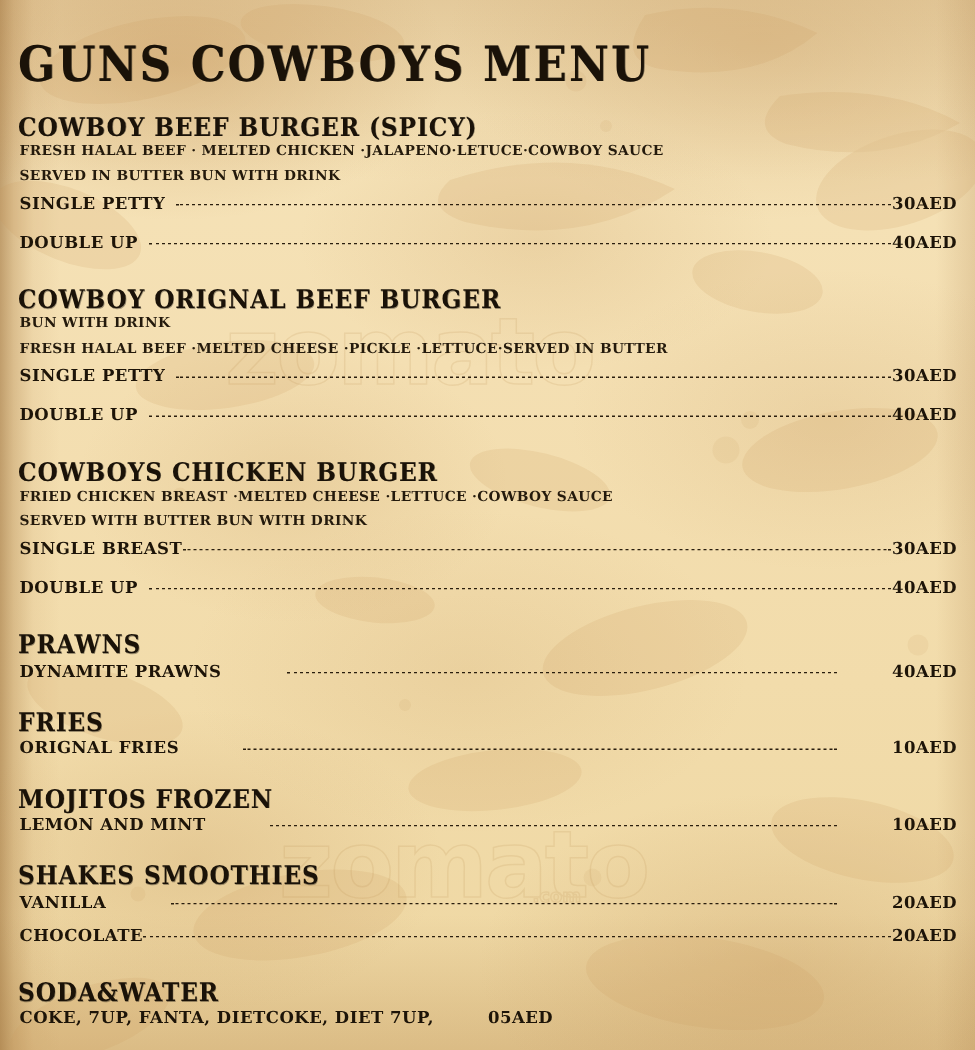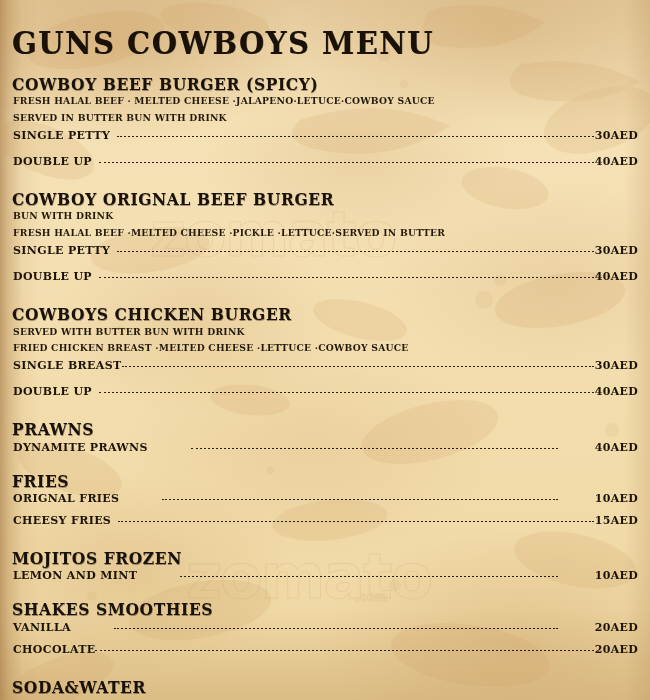--- a/index.html
+++ b/index.html
@@ -206,21 +206,21 @@
     <div class="wm wm-1">zomato</div>
     <div class="wm wm-2">zomato</div>
     <div class="wm wm-3">.com</div>
   </div>
 
   <div id="content">
     <h1 class="menu-title">GUNS COWBOYS MENU</h1>
     <div id="sections">
         <div class="section">
           <div class="section-title">COWBOY BEEF BURGER (SPICY)</div>
-          <div class="section-desc">FRESH HALAL BEEF  ·  MELTED CHEESE  ·JALAPENO·LETUCE·COWBOY SAUCE</div>
+          <div class="section-desc">FRESH HALAL BEEF  ·  MELTED CHICKEN  ·JALAPENO·LETUCE·COWBOY SAUCE</div>
           <div class="section-desc">SERVED IN BUTTER BUN WITH DRINK</div>
           <div class="rows">
             <div class="row gap-wide">
               <span class="item">SINGLE PETTY</span>
               <span class="leader"></span>
               <span class="price">30AED</span>
             </div>
             <div class="row gap-wide">
               <span class="item">DOUBLE UP</span>
               <span class="leader"></span>
@@ -240,22 +240,22 @@
             </div>
             <div class="row gap-wide">
               <span class="item">DOUBLE UP</span>
               <span class="leader"></span>
               <span class="price">40AED</span>
             </div>
           </div>
         </div>
         <div class="section">
           <div class="section-title">COWBOYS CHICKEN BURGER</div>
+          <div class="section-desc">FRIED CHICKEN BREAST ·MELTED CHEESE ·LETTUCE ·COWBOY SAUCE</div>
           <div class="section-desc">SERVED WITH BUTTER BUN WITH DRINK</div>
-          <div class="section-desc">FRIED CHICKEN BREAST ·MELTED CHEESE ·LETTUCE ·COWBOY SAUCE</div>
           <div class="rows">
             <div class="row gap-none">
               <span class="item">SINGLE BREAST</span>
               <span class="leader"></span>
               <span class="price">30AED</span>
             </div>
             <div class="row gap-wide">
               <span class="item">DOUBLE UP</span>
               <span class="leader"></span>
               <span class="price">40AED</span>
@@ -272,25 +272,20 @@
             </div>
           </div>
         </div>
         <div class="section">
           <div class="section-title">FRIES</div>
           <div class="rows">
             <div class="row gap-wide tight">
               <span class="item">ORIGNAL FRIES</span>
               <span class="leader"></span>
               <span class="price">10AED</span>
-            </div>
-            <div class="row gap-wide">
-              <span class="item">CHEESY FRIES</span>
-              <span class="leader"></span>
-              <span class="price">15AED</span>
             </div>
           </div>
         </div>
         <div class="section">
           <div class="section-title">MOJITOS FROZEN</div>
           <div class="rows">
             <div class="row gap-wide tight">
               <span class="item">LEMON AND MINT</span>
               <span class="leader"></span>
               <span class="price">10AED</span>

